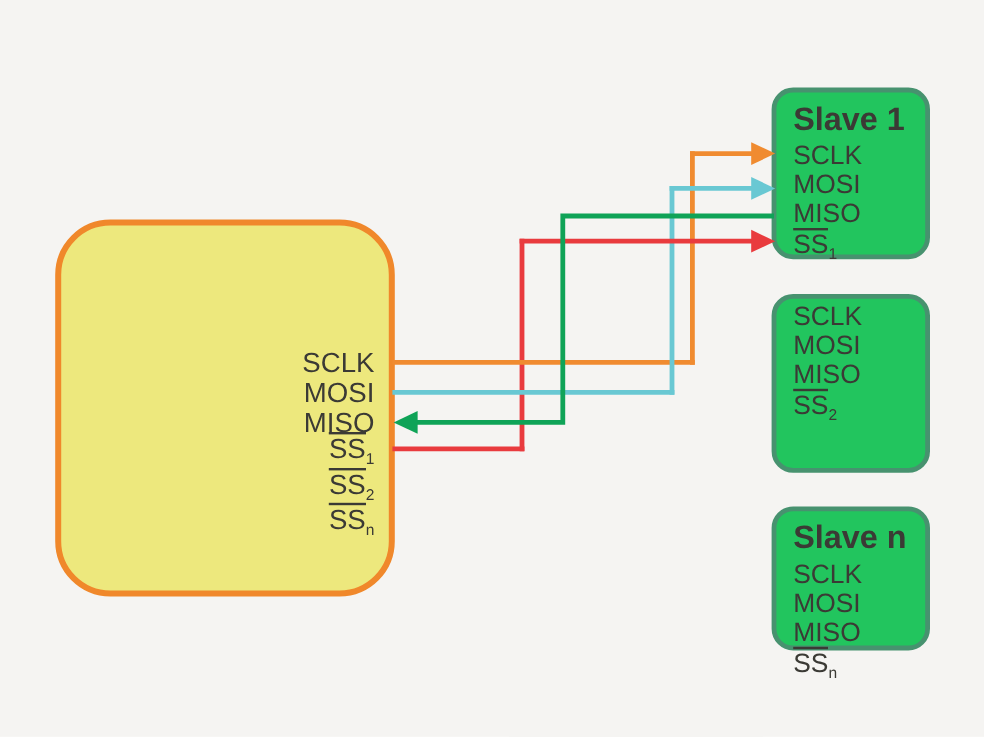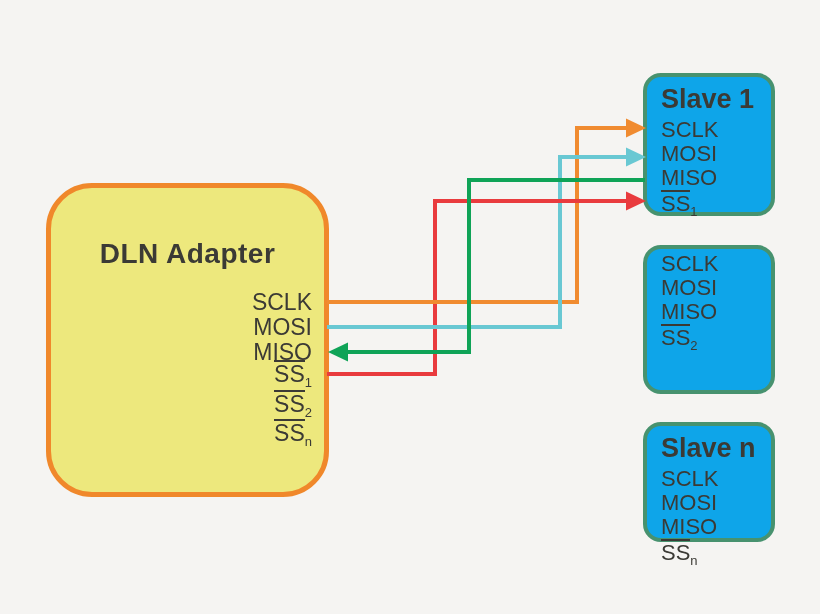--- a/index.html
+++ b/index.html
@@ -14,21 +14,21 @@
   .msig{position:absolute;right:12px;font-size:23px;line-height:24px;white-space:nowrap;text-align:right;}
   .msig-0{top:102px;}
   .msig-1{top:127px;}
   .msig-2{top:152px;}
   .mss-0{top:172px;}
   .mss-1{top:202px;}
   .mss-2{top:231px;}
 
   
   .slave{position:absolute;left:643px;width:132px;box-sizing:border-box;
-    background:#0ea5e9;border:4px solid #47926f;border-radius:18px;
+    background:#22c55e;border:4px solid #47926f;border-radius:18px;
     padding:3px 0 0 14px;}
   .slave-1{top:73px;height:143px;}
   .slave-2{top:245px;height:149px;}
   .slave-n{top:422px;height:120px;}
   .slave-title{font-weight:bold;font-size:27px;line-height:38px;white-space:nowrap;}
   .ssig{font-size:22px;line-height:24px;white-space:nowrap;}
 
   
   .ovl{display:inline-block;border-top:2px solid currentColor;padding-top:1px;line-height:1.0;}
   .subn{font-size:13px;position:relative;top:5px;line-height:1;}
@@ -36,21 +36,20 @@
   
   .wires{position:absolute;left:0;top:0;width:820px;height:614px;pointer-events:none;}
 </style>
 </head>
 <body>
 
 <div class="canvas">
 
   <div class="master">
     <div class="master-title">
-      <div>DLN Adapter</div>
     </div>
     <div class="msig msig-0">SCLK</div>
     <div class="msig msig-1">MOSI</div>
     <div class="msig msig-2">MISO</div>
     <div class="msig mss-0"><span class="ovl">SS</span><span class="subn">1</span></div>
     <div class="msig mss-1"><span class="ovl">SS</span><span class="subn">2</span></div>
     <div class="msig mss-2"><span class="ovl">SS</span><span class="subn">n</span></div>
   </div>
 
   <div class="slave slave-1">

